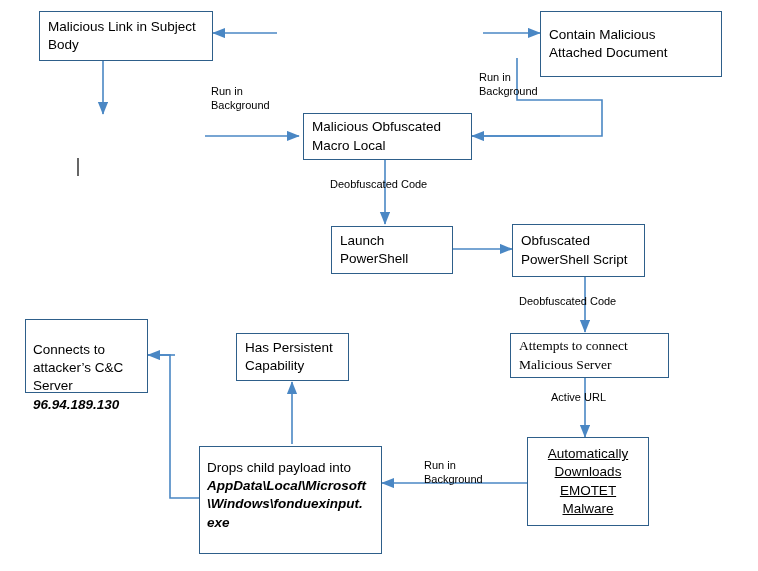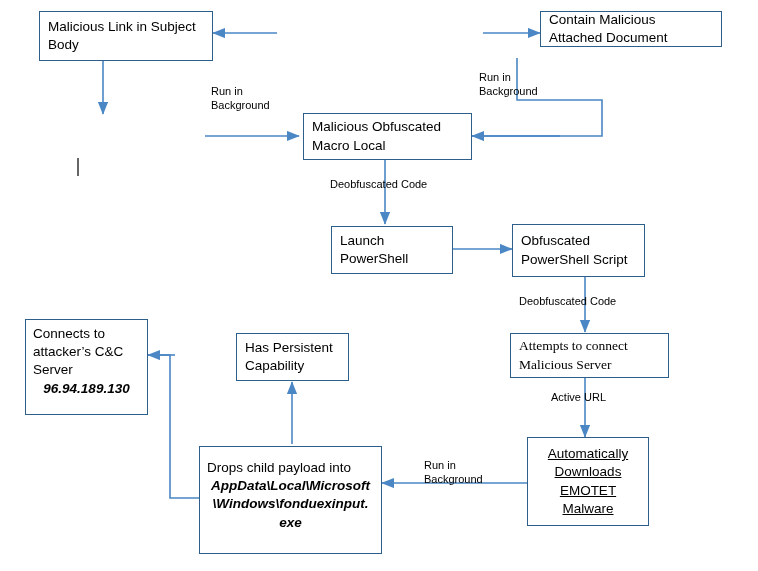--- a/index.html
+++ b/index.html
@@ -40,21 +40,20 @@
     white-space: pre-line;
   }
   .node.bold .txt {
     font-weight: bold;
   }
   .node .mono-em {
     display: block;
     font-weight: bold;
     font-style: italic;
     white-space: pre-line;
-    text-align: center;
   }
   .label {
     position: absolute;
     font-size: 11px;
     color: #000000;
     line-height: 1.3;
     white-space: pre-line;
   }
   svg.edges {
     position: absolute;
@@ -107,21 +106,21 @@
       <path d="M78,158 L78,176" marker-end="none" stroke="#000000" stroke-width="1.2"></path>
     </g>
   </svg>
 
 
   <div class="node" style="left:39px; top:11px; width:174px; height:50px;">
     <span class="txt">Malicious Link in Subject
 Body</span>
   </div>
 
-  <div class="node" style="left:540px; top:11px; width:182px; height:36px;">
+  <div class="node" style="left:540px; top:11px; width:182px; height:66px;">
     <span class="txt">Contain Malicious
 Attached Document</span>
   </div>
 
 
   <div class="node" style="left:303px; top:113px; width:169px; height:47px;">
     <span class="txt">Malicious Obfuscated
 Macro Local</span>
   </div>
 
@@ -152,21 +151,21 @@
     <span class="mono-em">AppData\Local\Microsoft
 \Windows\fonduexinput.
 exe</span>
   </div>
 
   <div class="node" style="left:236px; top:333px; width:113px; height:48px;">
     <span class="txt">Has Persistent
 Capability</span>
   </div>
 
-  <div class="node" style="left:25px; top:319px; width:123px; height:96px; display:block; padding:5px 7px;">
+  <div class="node" style="left:25px; top:319px; width:123px; height:74px; display:block; padding:21px 7px;">
     <span class="txt">Connects to
 attacker’s C&amp;C
 Server</span>
     <span class="mono-em">96.94.189.130</span>
   </div>
 
   <div class="label" style="left:211px; top:84px;">Run in
 Background</div>
 
   <div class="label" style="left:479px; top:70px;">Run in

